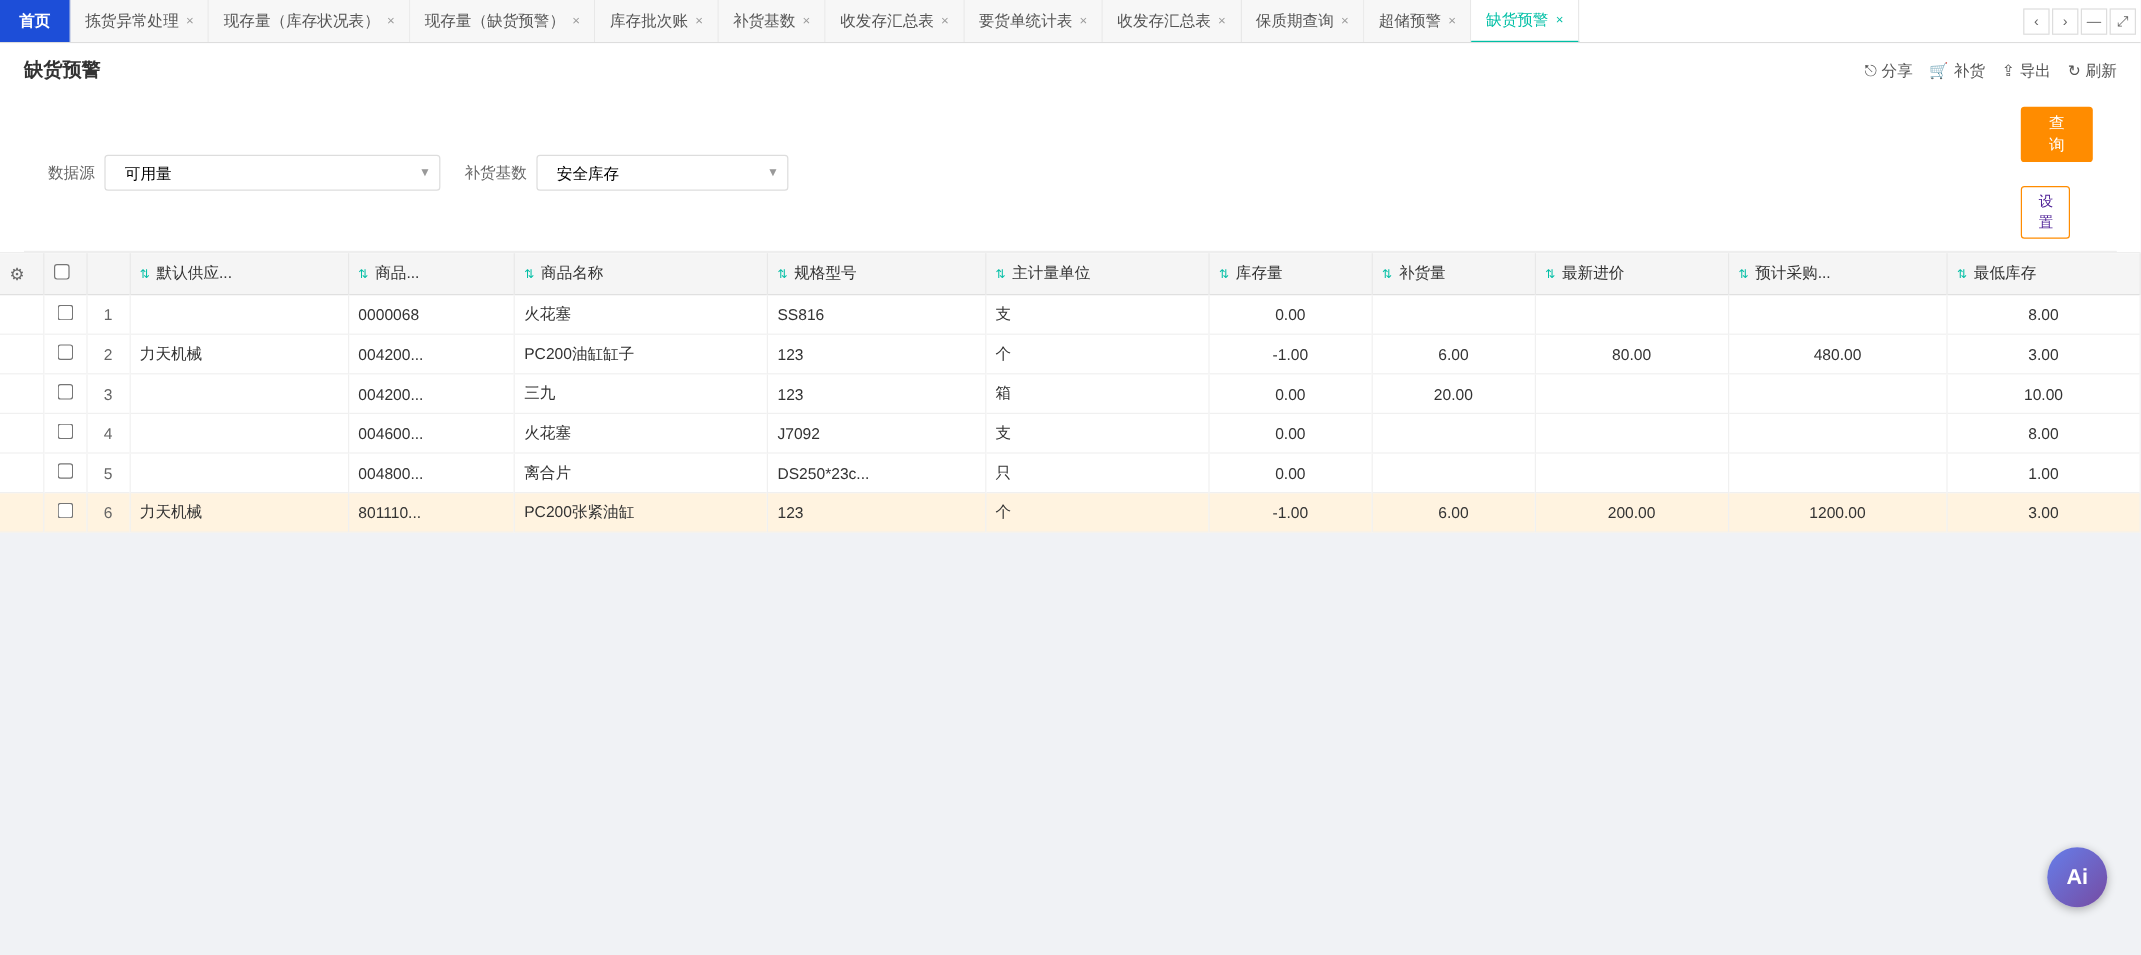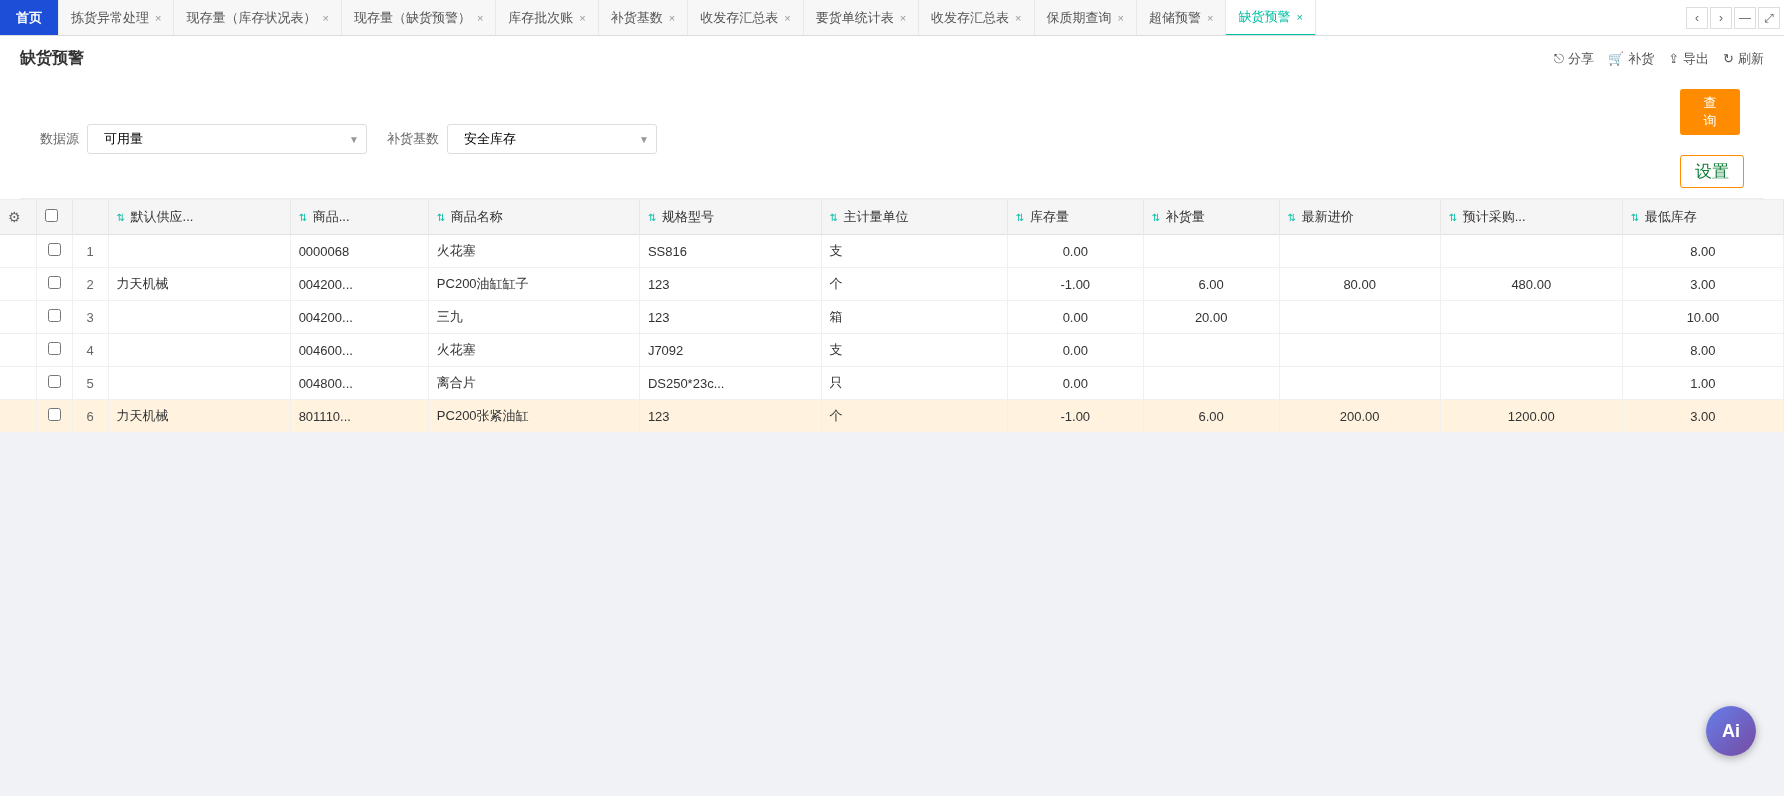--- a/index.html
+++ b/index.html
@@ -153,27 +153,27 @@
       color: #fff;
       border: none;
       border-radius: 3px;
       padding: 5px 18px;
       cursor: pointer;
       font-size: 13px;
       width: 60px;
     }
     .btn-settings {
       background: #fff;
-      color: #15803d;
+      color: #4c1d95;
       border: 1px solid #ff8c00;
       border-radius: 3px;
       padding: 4px 14px;
       cursor: pointer;
-      font-size: 17px;
-      width: 64px;
+      font-size: 12px;
+      width: 41px;
     }
 
     
     .table-container {
       background: #fff;
       margin: 0;
     }
     table {
       width: 100%;
       border-collapse: collapse;

